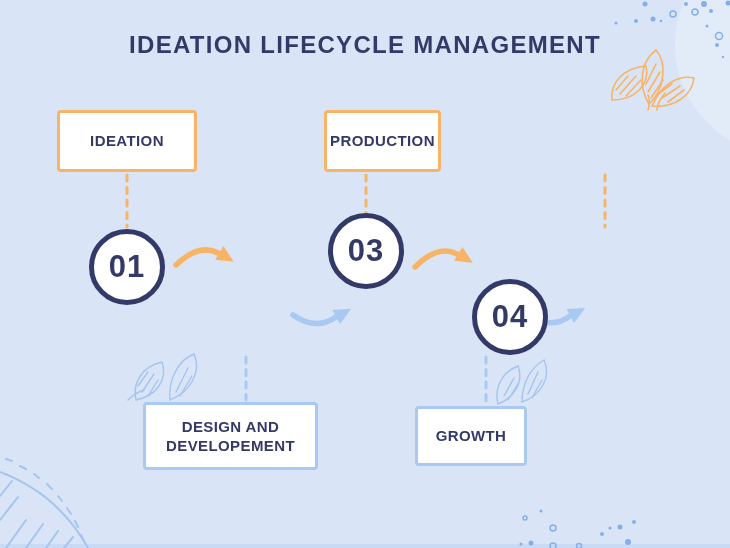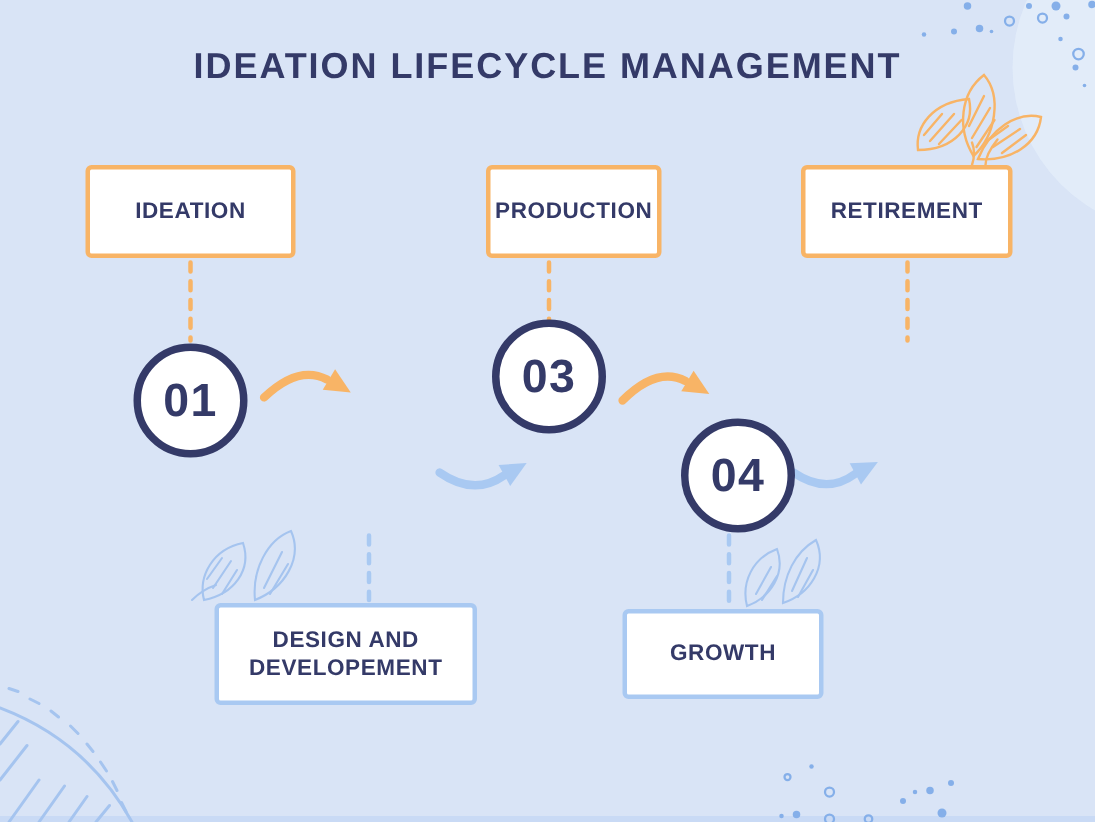--- a/index.html
+++ b/index.html
@@ -26,35 +26,35 @@
     color:var(--navy,#343A68);
     font-weight:bold;font-size:15px;letter-spacing:.4px;line-height:1.3;
     padding:0 9px;box-sizing:border-box;
   }
   .border-orange{border-color:var(--orange,#F8B466);}
   .border-blue{border-color:var(--blue,#A9C9F2);}
   .box-1{left:57px;top:110px;width:140px;height:62px;}
   .box-3{left:296px;top:110px;width:117px;height:62px;margin-left:28px;}
   .box-5{left:534px;top:110px;width:141px;height:62px;}
   .box-2{left:143px;top:402px;width:175px;height:68px;}
-  .box-4{left:415px;top:406px;width:134px;height:60px;}
+  .box-4{left:415px;top:406px;width:112px;height:60px;}
   .stage-circle{
     position:absolute;width:76px;height:76px;
     background:var(--white,#fff);
     border:5px solid;border-radius:50%;
     display:flex;align-items:center;justify-content:center;
     color:var(--navy,#343A68);
     font-weight:bold;font-size:31px;letter-spacing:1px;
     box-sizing:border-box;
   }
   .circle-1{left:89px;top:229px;}
   .circle-3{left:328px;top:213px;}
   .circle-5{left:567px;top:229px;}
   .circle-2{left:209px;top:279px;}
-  .circle-4{left:454px;top:279px;text-align:center;}
+  .circle-4{left:472px;top:279px;text-align:center;}
   
   .dash-orange{stroke:var(--orange,#F8B466);stroke-width:3;stroke-dasharray:6 6.5;stroke-linecap:round;fill:none;}
   .dash-blue{stroke:var(--blue,#A9C9F2);stroke-width:3;stroke-dasharray:6 6.5;stroke-linecap:round;fill:none;}
   .arrow-orange{stroke:var(--orange,#F8B466);stroke-width:5.5;stroke-linecap:round;fill:none;}
   .arrow-blue{stroke:var(--blue,#A9C9F2);stroke-width:5.5;stroke-linecap:round;fill:none;}
   .head-orange{fill:var(--orange,#F8B466);}
   .head-blue{fill:var(--blue,#A9C9F2);}
   .leaf-orange{stroke:var(--orange,#F8B466);fill:none;stroke-width:1.6;stroke-linecap:round;}
   .leaf-blue{stroke:var(--sketch-blue,#A5C4EF);fill:none;stroke-width:1.4;stroke-linecap:round;}
   .sketch{stroke:var(--sketch-blue,#A5C4EF);fill:none;stroke-width:2;stroke-linecap:round;}
@@ -167,23 +167,20 @@
   </div>
   <div class="stage-box border-blue box-2">
     <span>DESIGN AND DEVELOPEMENT</span>
   </div>
   <div class="stage-box border-orange box-3">
     <span>PRODUCTION</span>
   </div>
   <div class="stage-box border-blue box-4">
     <span>GROWTH</span>
   </div>
-  <div class="stage-box border-orange box-5">
-    <span>RETIREMENT</span>
-  </div>
 
   <div class="stage-circle border-orange circle-1">
     <span>01</span>
   </div>
   <div class="stage-circle border-orange circle-3">
     <span>03</span>
   </div>
   <div class="stage-circle border-blue circle-4">
     <span>04</span>
   </div>

